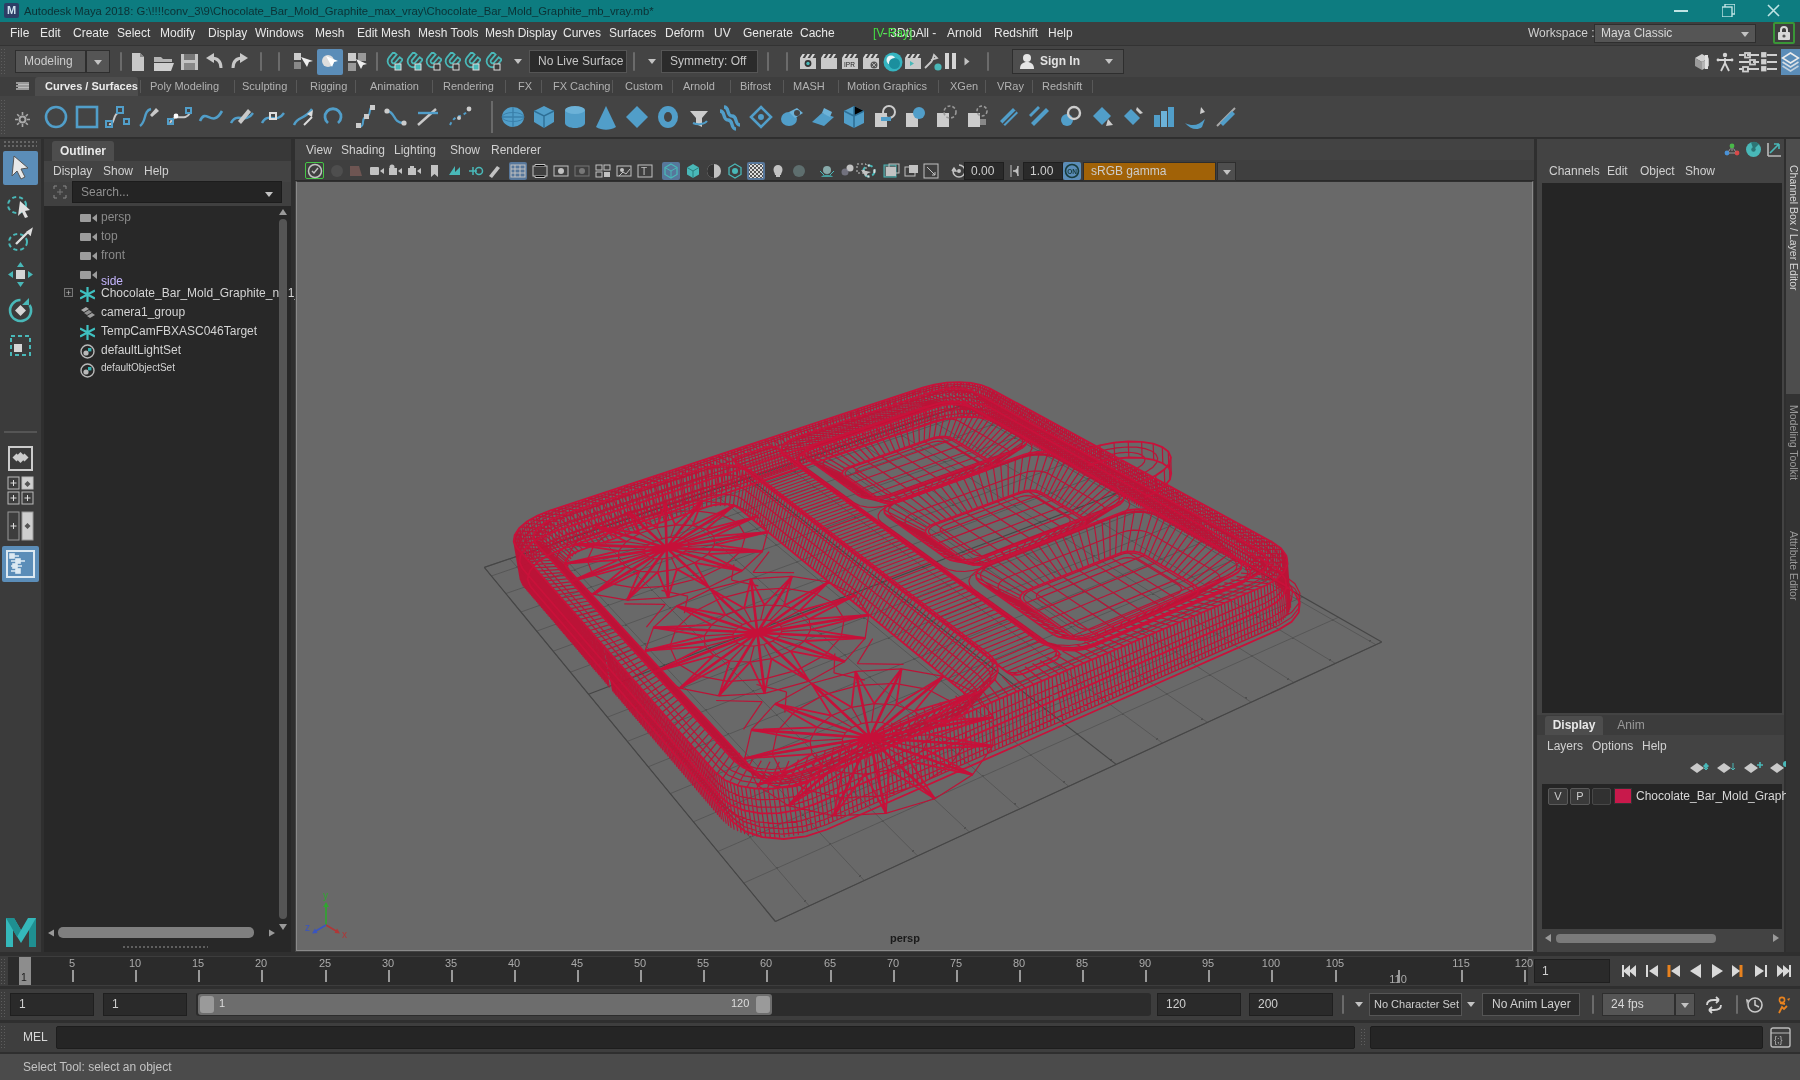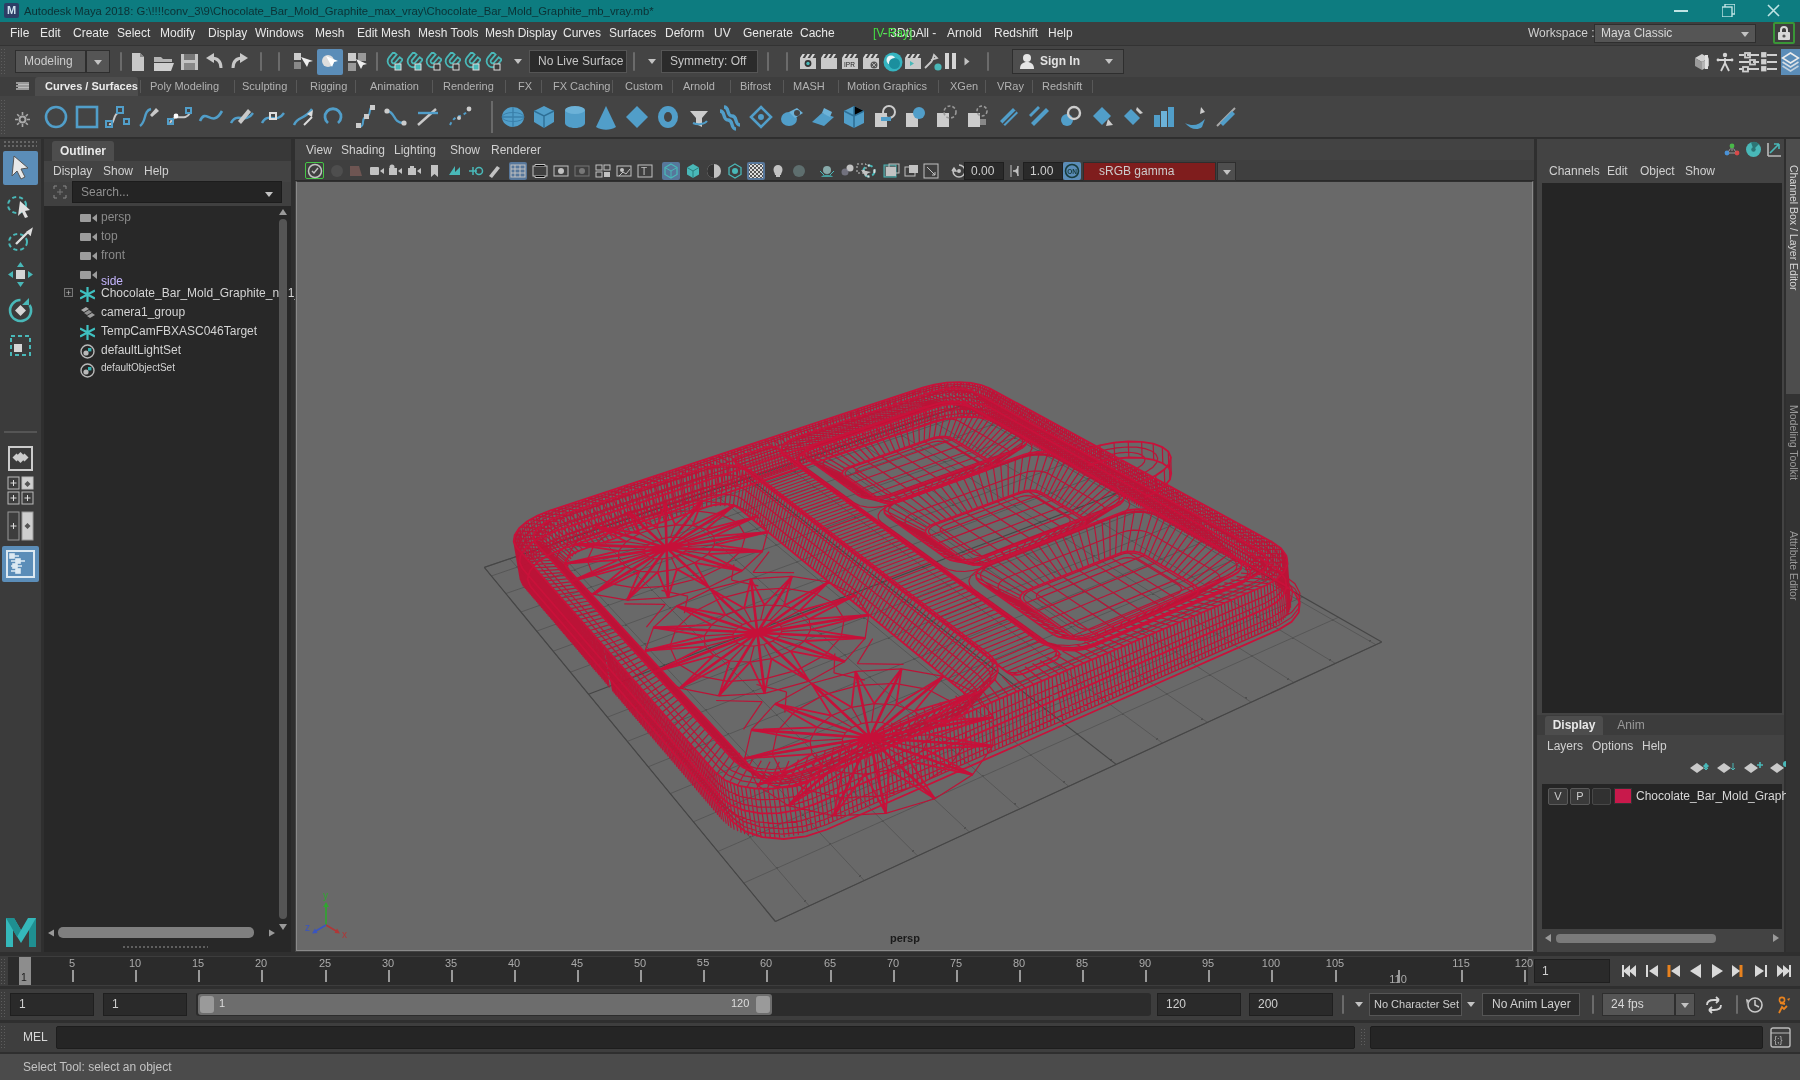--- a/index.html
+++ b/index.html
@@ -752,21 +752,21 @@
     <div class="abs fld" style="left:669px;top:23px;width:40px;height:18px;line-height:16px;padding-left:6px;">0.00</div>
     <svg class="abs" style="left:713px;top:24px" width="16" height="16" viewBox="0 0 16 16">
       <path d="M3 2v12M5 8a5 5 0 005-5v10a5 5 0 00-5-5z" fill="#c2c2c2" stroke="#c2c2c2"></path>
     </svg>
     <div class="abs fld" style="left:728px;top:23px;width:40px;height:18px;line-height:16px;padding-left:6px;">1.00</div>
     <div class="abs" style="left:768px;top:23px;width:18px;height:18px;background:#5b8db8;border-radius:2px;"></div>
     <svg class="abs" style="left:769px;top:24px" width="16" height="16" viewBox="0 0 16 16">
       <circle cx="8" cy="8" r="6.5" fill="none" stroke="#173b3b" stroke-width="1.6"></circle>
       <text x="3.2" y="10.5" font-size="6.5" fill="#173b3b" font-weight="bold">ON</text>
     </svg>
-    <div class="abs dd" style="left:788px;top:23px;width:133px;height:19px;line-height:17px;padding-left:15px;background:#7f1d1d;color:#ccc;">sRGB gamma</div>
+    <div class="abs dd" style="left:788px;top:23px;width:133px;height:19px;line-height:17px;padding-left:7px;background:#a16207;color:#ccc;">sRGB gamma</div>
     <div class="abs dd" style="left:922px;top:23px;width:19px;height:19px;background:#4e4e4e;">
       <span class="ddarrow" style="right:4px;top:7px;"></span>
     </div>
     <div class="abs" style="left:1px;top:42px;width:1237px;height:770px;background:#696969;border:1px solid #8a8a8a;border-top-color:#303030;"><svg width="1236" height="770" viewBox="0 0 1236 770">
         <g fill="#4e4e4e">
           <rect x="219" y="384" width="2" height="2"></rect>
           <rect x="234" y="401" width="2" height="2"></rect>
           <rect x="250" y="420" width="2" height="2"></rect>
           <rect x="266" y="438" width="2" height="2"></rect>
           <rect x="283" y="458" width="2" height="2"></rect>
@@ -1064,21 +1064,21 @@
     <div class="abs" style="left:388px;top:1px;font-size:11px;color:#aaa;transform:translateX(-50%);">30</div>
     <div class="abs" style="left:451px;top:14px;width:1.5px;height:12px;background:#999;"></div>
     <div class="abs" style="left:451px;top:1px;font-size:11px;color:#aaa;transform:translateX(-50%);">35</div>
     <div class="abs" style="left:514px;top:14px;width:1.5px;height:12px;background:#999;"></div>
     <div class="abs" style="left:514px;top:1px;font-size:11px;color:#aaa;transform:translateX(-50%);">40</div>
     <div class="abs" style="left:577px;top:14px;width:1.5px;height:12px;background:#999;"></div>
     <div class="abs" style="left:577px;top:1px;font-size:11px;color:#aaa;transform:translateX(-50%);">45</div>
     <div class="abs" style="left:640px;top:14px;width:1.5px;height:12px;background:#999;"></div>
     <div class="abs" style="left:640px;top:1px;font-size:11px;color:#aaa;transform:translateX(-50%);">50</div>
     <div class="abs" style="left:703px;top:14px;width:1.5px;height:12px;background:#999;"></div>
-    <div class="abs" style="left:703px;top:1px;font-size:11px;color:#aaa;transform:translateX(-50%);font-family:Liberation Mono, monospace;">55</div>
+    <div class="abs" style="left:703px;top:1px;font-size:11px;color:#aaa;transform:translateX(-50%);">55</div>
     <div class="abs" style="left:766px;top:14px;width:1.5px;height:12px;background:#999;"></div>
     <div class="abs" style="left:766px;top:1px;font-size:11px;color:#aaa;transform:translateX(-50%);">60</div>
     <div class="abs" style="left:830px;top:14px;width:1.5px;height:12px;background:#999;"></div>
     <div class="abs" style="left:830px;top:1px;font-size:11px;color:#aaa;transform:translateX(-50%);">65</div>
     <div class="abs" style="left:893px;top:14px;width:1.5px;height:12px;background:#999;"></div>
     <div class="abs" style="left:893px;top:1px;font-size:11px;color:#aaa;transform:translateX(-50%);">70</div>
     <div class="abs" style="left:956px;top:14px;width:1.5px;height:12px;background:#999;"></div>
     <div class="abs" style="left:956px;top:1px;font-size:11px;color:#aaa;transform:translateX(-50%);">75</div>
     <div class="abs" style="left:1019px;top:14px;width:1.5px;height:12px;background:#999;"></div>
     <div class="abs" style="left:1019px;top:1px;font-size:11px;color:#aaa;transform:translateX(-50%);">80</div>

